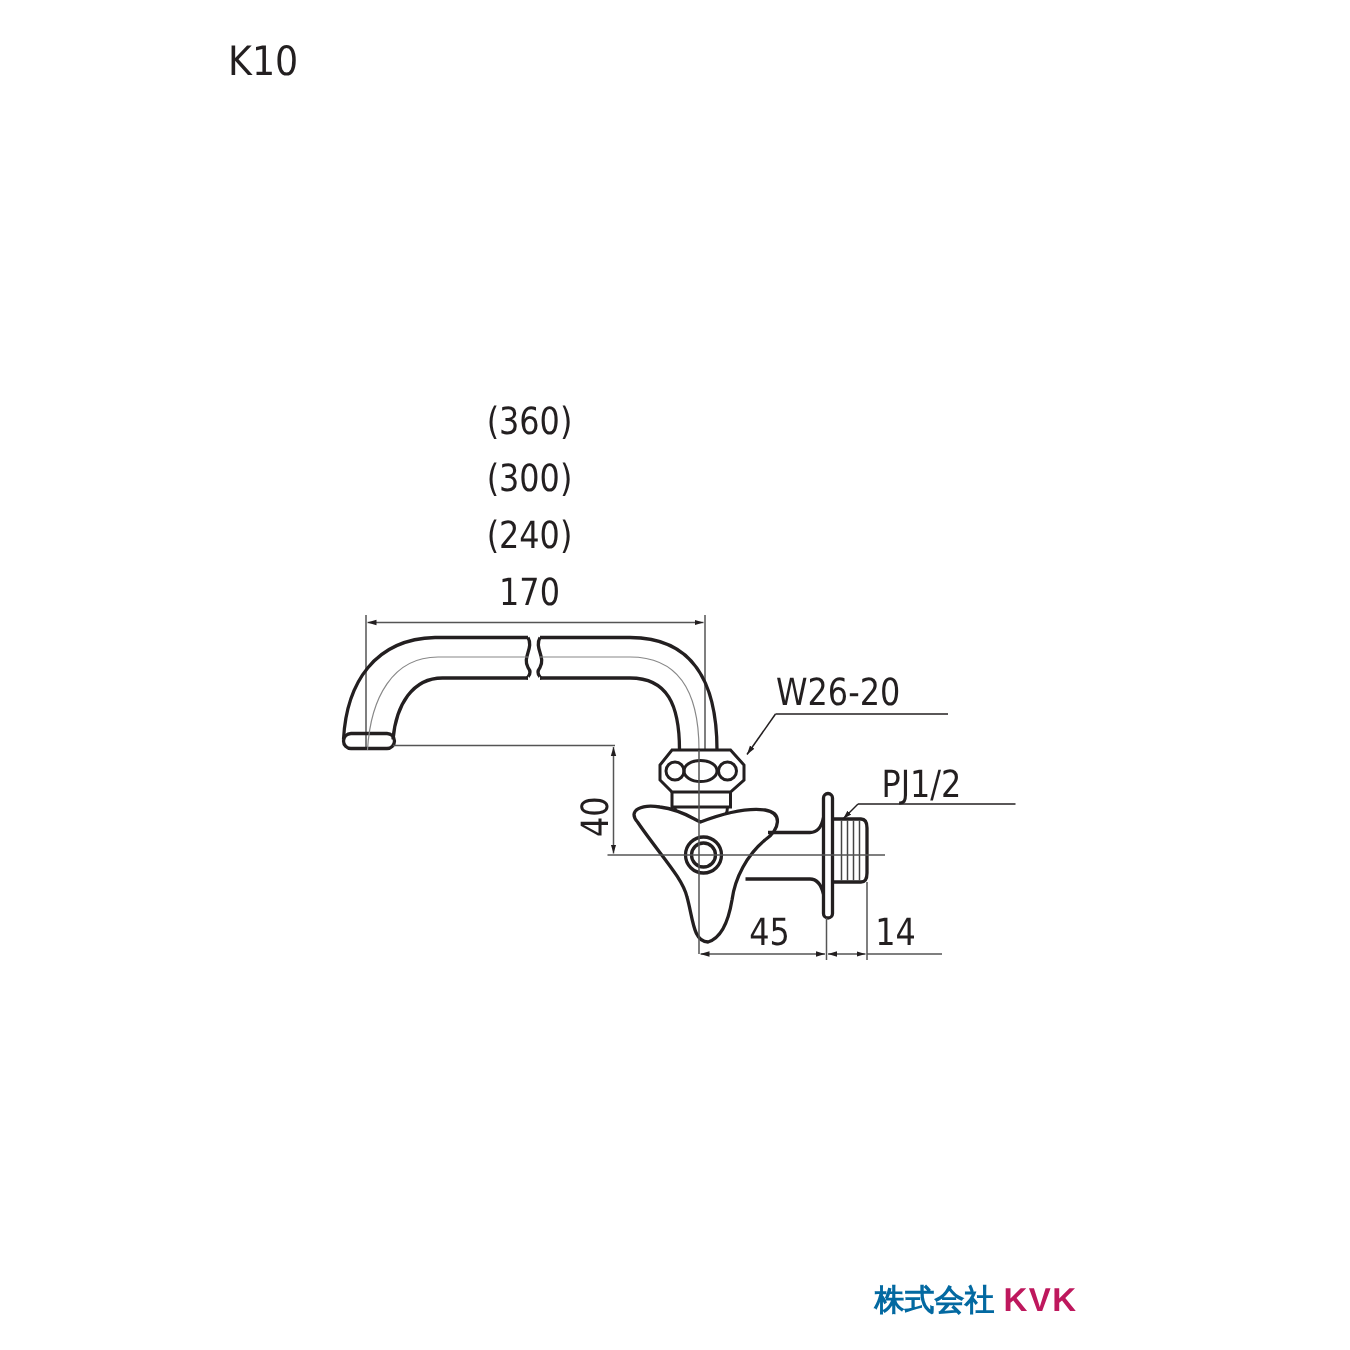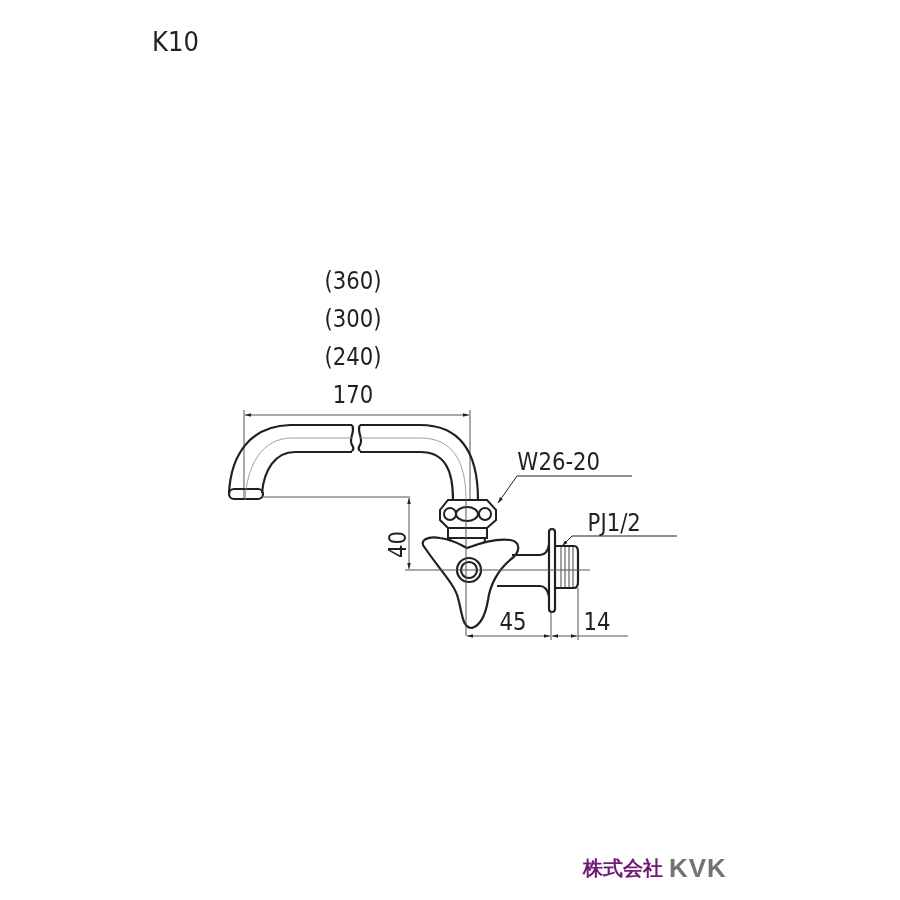--- a/index.html
+++ b/index.html
@@ -1,22 +1,22 @@
 <!DOCTYPE html>
 <html><head>
 <meta charset="utf-8">
 <style>
   html, body { margin: 0; padding: 0; background: #ffffff; }
   body { width: 900px; height: 900px; position: relative; overflow: hidden; font-family: "DejaVu Sans", sans-serif; color: #231f20; }
   .model { position: absolute; left: 152px; top: 26px; font-size: 27px; letter-spacing: 0px; font-family: "DejaVu Sans", sans-serif; font-weight: normal; transform: scaleX(0.9); transform-origin: left top; }
   .dim { position: absolute; font-size: 25px; font-family: "DejaVu Sans", sans-serif; transform: scaleX(0.85); transform-origin: center top; text-align: center; white-space: nowrap; }
   svg.drawing { position: absolute; left: 0; top: 0; }
   .footer { position: absolute; left: 583px; top: 853px; display: flex; align-items: center; gap: 6px; }
-  .company { font-size: 20px; font-weight: bold; font-family: "DejaVu Sans", sans-serif; color: #701a75; }
-  .brand { font-size: 26px; font-weight: 900; font-family: "Liberation Sans", sans-serif; color: #737373; letter-spacing: 1px; }
+  .company { font-size: 20px; font-weight: bold; font-family: "DejaVu Sans", sans-serif; color: #0369a1; }
+  .brand { font-size: 22px; font-weight: 900; font-family: "Liberation Sans", sans-serif; color: #be185d; letter-spacing: 1px; }
 </style>
 </head>
 <body>
 
 <div class="model">K10</div>
 
 <div class="dim" style="left:318px; top:266px; width:70px;">(360)</div>
 <div class="dim" style="left:318px; top:304px; width:70px;">(300)</div>
 <div class="dim" style="left:318px; top:342px; width:70px;">(240)</div>
 <div class="dim" style="left:318px; top:380px; width:70px;">170</div>

